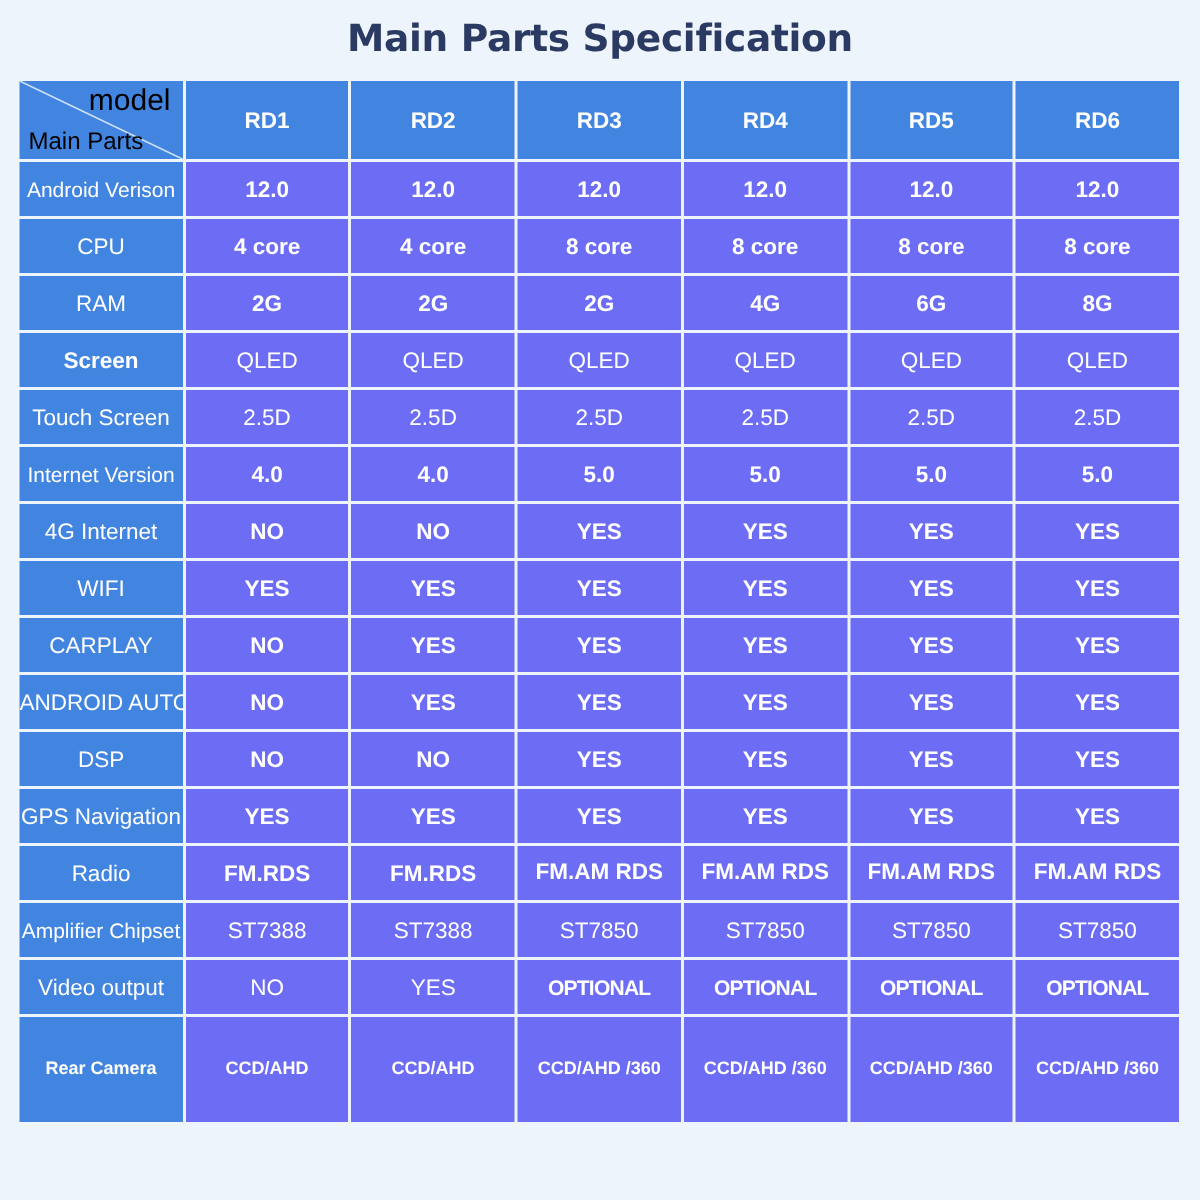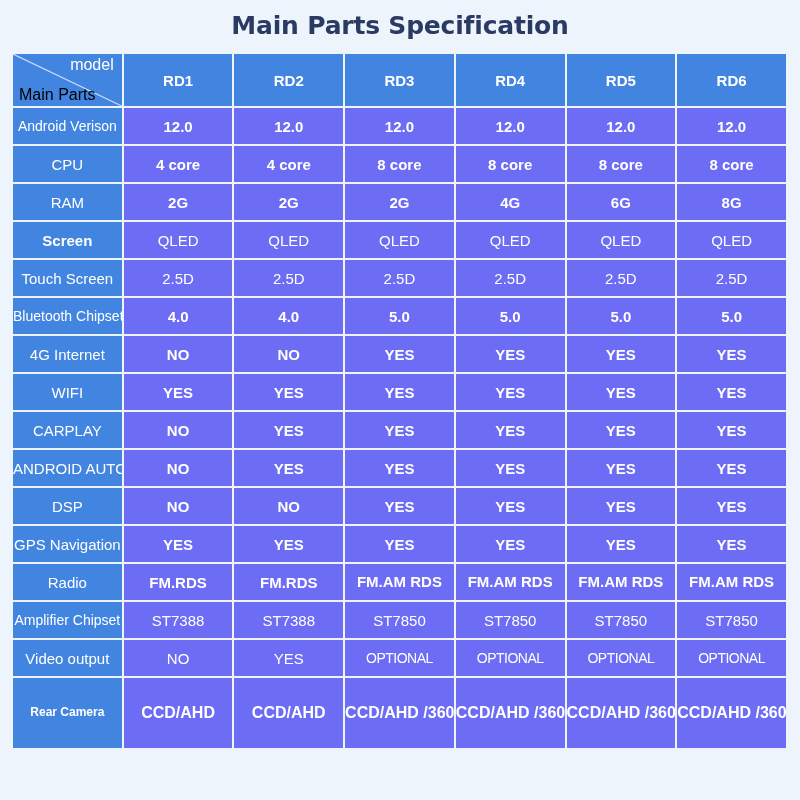--- a/index.html
+++ b/index.html
@@ -77,21 +77,21 @@
     font-weight: normal;
     font-size: 15px;
   }
   .val.two-line {
     line-height: 1.05;
     font-size: 15px;
     margin-left: 16px;
   }
   .val.tight {
     font-size: 14px;
-    font-weight: normal;
+    font-weight: bold;
     letter-spacing: -0.5px;
     margin-top: 23px;
   }
   .lbl.bold {
     font-weight: bold;
   }
   .lbl.small {
     font-size: 14px;
   }
   
@@ -110,34 +110,34 @@
     position: absolute;
     inset: 0;
     width: 100%;
     height: 100%;
     display: block;
   }
   .corner-model {
     position: absolute;
     right: 8px;
     top: 2px;
-    font-size: 16px;
-    color: #ffffff;
+    font-size: 20px;
+    color: #000000;
   }
   .corner-parts {
     position: absolute;
     left: 6px;
     bottom: 2px;
     font-size: 16px;
     color: #000000;
   }
   
   tr.tall td { height: 70px; }
   tr.tall td.lbl { font-weight: bold; font-size: 12px; line-height: 1.15; }
-  tr.tall td.val { font-size: 16px; line-height: 1.15; }
+  tr.tall td.val { font-size: 12px; line-height: 1.15; }
   .nowrap-lines { white-space: pre-line; }
 </style>
 </head>
 <body>
 
 <div class="page">
 
   <div class="title">Main Parts Specification</div>
 
   <div class="table-wrap">
@@ -199,21 +199,21 @@
           <tr>
             <td class="lbl">Touch Screen</td>
             <td class="val thin">2.5D</td>
             <td class="val thin">2.5D</td>
             <td class="val thin">2.5D</td>
             <td class="val thin">2.5D</td>
             <td class="val thin">2.5D</td>
             <td class="val thin">2.5D</td>
           </tr>
           <tr>
-            <td class="lbl small">Bluetooth Chipset</td>
+            <td class="lbl small">Internet Version</td>
             <td class="val">4.0</td>
             <td class="val">4.0</td>
             <td class="val">5.0</td>
             <td class="val">5.0</td>
             <td class="val">5.0</td>
             <td class="val">5.0</td>
           </tr>
           <tr>
             <td class="lbl">4G Internet</td>
             <td class="val">NO</td>

